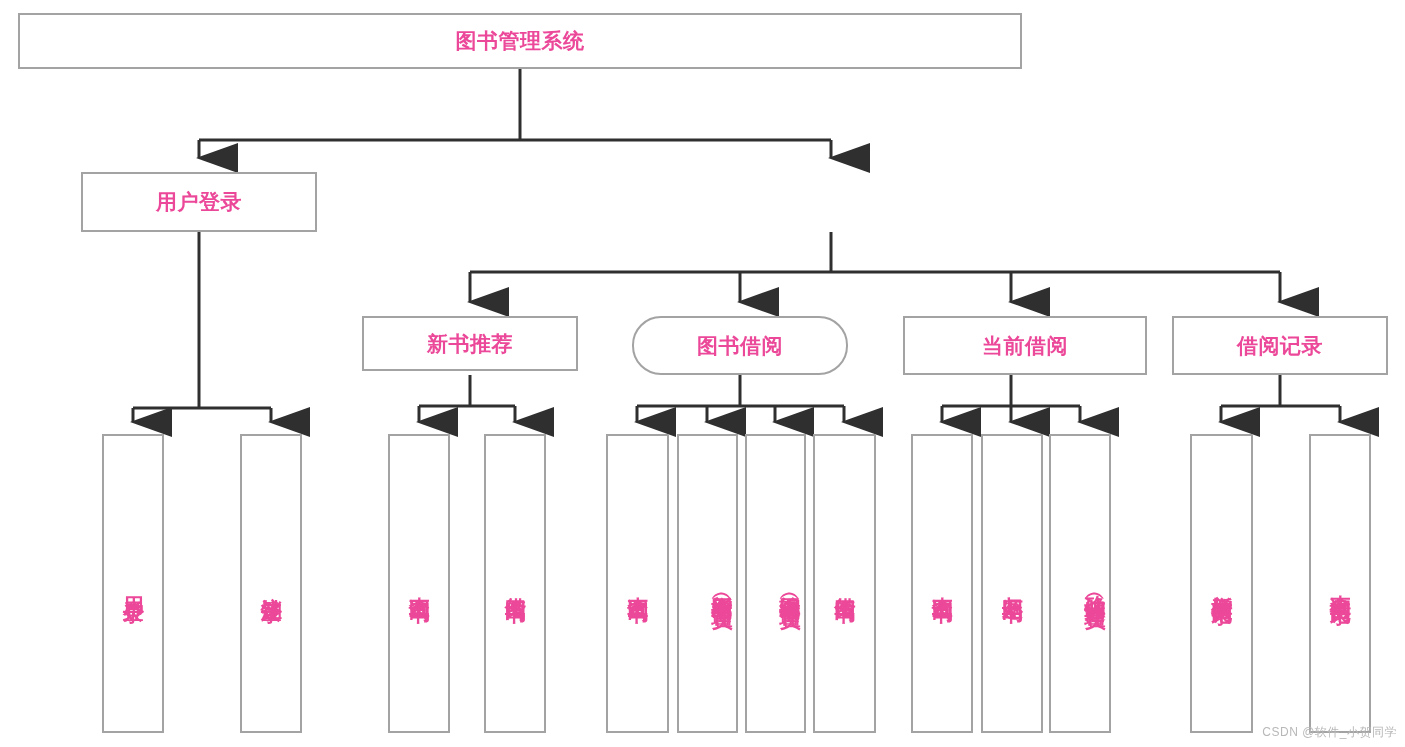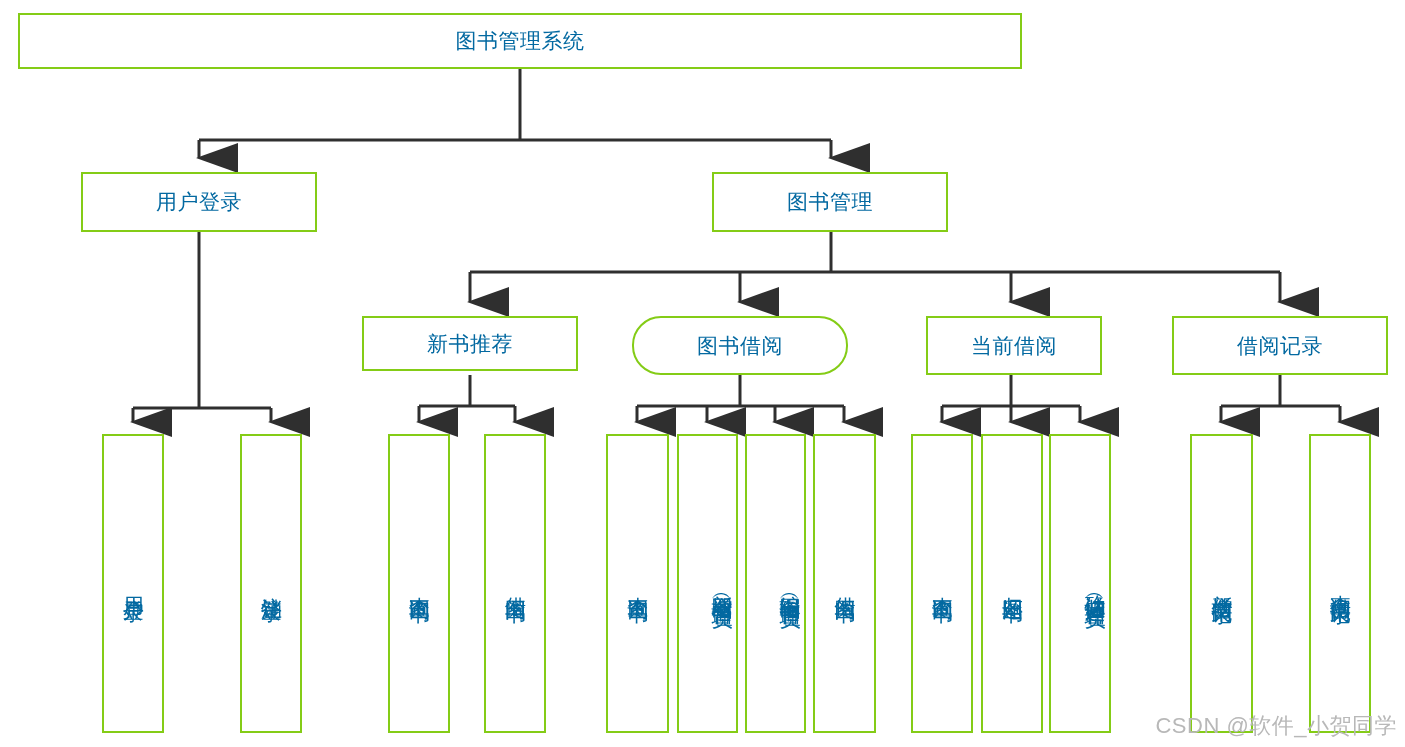--- a/index.html
+++ b/index.html
@@ -13,26 +13,27 @@
   #canvas {
     position: relative;
     width: 1405px;
     height: 747px;
     background: #ffffff;
     overflow: hidden;
   }
   .node {
     position: absolute;
     box-sizing: border-box;
-    border: 2px solid #84cc16;
+    border: 2px solid #a3a3a3;
     background: #ffffff;
     display: flex;
     align-items: center;
     justify-content: center;
-    color: #0369a1;
+    color: #ec4899;
+    font-weight: bold;
   }
   .node-h {
     font-size: 21px;
     letter-spacing: 0.5px;
     line-height: 1.2;
     white-space: nowrap;
   }
   .node-root {
     font-size: 21px;
   }
@@ -60,21 +61,21 @@
     left: 0;
     top: 0;
     width: 1405px;
     height: 747px;
     pointer-events: none;
   }
   .watermark {
     position: absolute;
     right: 8px;
     bottom: 6px;
-    font-size: 22px;
+    font-size: 12px;
     color: #b8b8b8;
     white-space: nowrap;
     letter-spacing: 0.5px;
   }
 </style>
 </head>
 <body>
 
 <div id="canvas">
 
@@ -128,31 +129,28 @@
     </g>
   </svg>
 
   <div class="node node-h node-root" style="left:18px; top:13px; width:1004px; height:56px;">
     <span>图书管理系统</span>
   </div>
 
   <div class="node node-h" style="left:81px; top:172px; width:236px; height:60px;">
     <span>用户登录</span>
   </div>
-  <div class="node node-h" style="left:712px; top:172px; width:236px; height:60px;">
-    <span>图书管理</span>
-  </div>
 
   <div class="node node-h" style="left:362px; top:316px; width:216px; height:55px;">
     <span>新书推荐</span>
   </div>
   <div class="node node-h" style="left:632px; top:316px; width:216px; height:59px;border-radius:29px;">
     <span>图书借阅</span>
   </div>
-  <div class="node node-h" style="left:903px; top:316px; width:176px; height:59px;margin-left:23px;">
+  <div class="node node-h" style="left:903px; top:316px; width:244px; height:59px;">
     <span>当前借阅</span>
   </div>
   <div class="node node-h" style="left:1172px; top:316px; width:216px; height:59px;align-items:center;">
     <span>借阅记录</span>
   </div>
 
   <div class="node node-v mid" style="left:102px; top:434px; width:62px; height:299px;">
     <span class="label">用户登录</span>
   </div>
   <div class="node node-v mid" style="left:240px; top:434px; width:62px; height:299px;">

